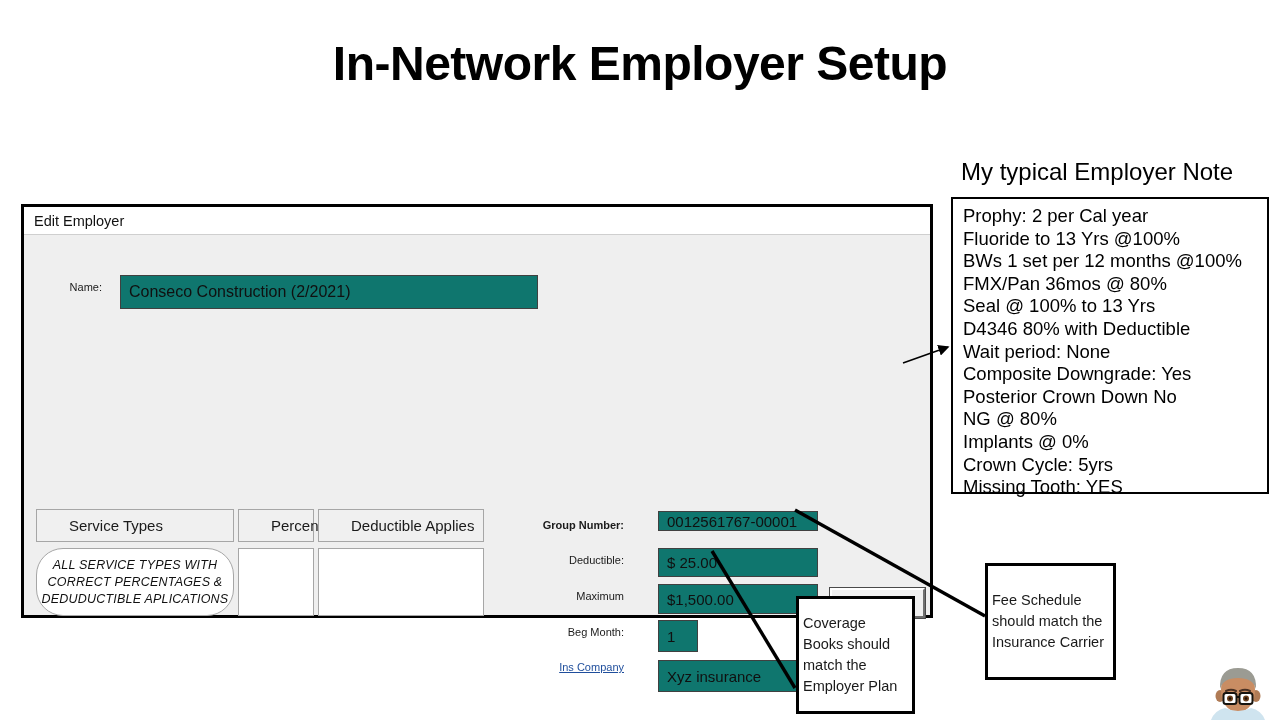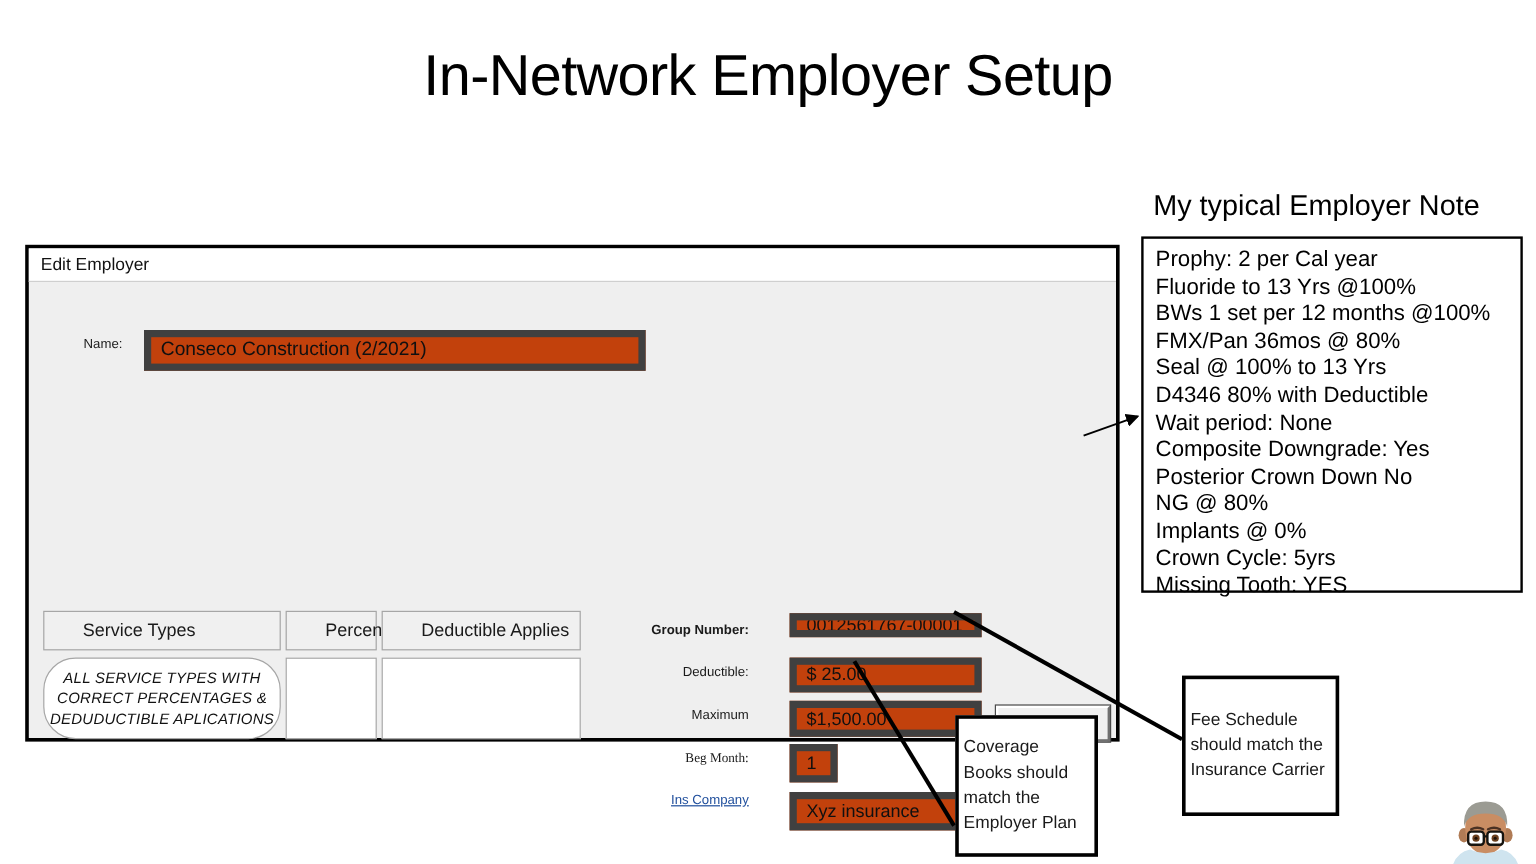--- a/index.html
+++ b/index.html
@@ -17,21 +17,21 @@
   }
 
   
   #slide-title {
     position: absolute;
     left: 0;
     top: 36px;
     width: 1280px;
     text-align: center;
     font-size: 48px;
-    font-weight: normal;
+    font-weight: bold;
     letter-spacing: -0.5px;
     color: #000000;
     white-space: nowrap;
   }
 
   
   #employer-dialog {
     position: absolute;
     left: 21px;
     top: 204px;
@@ -56,22 +56,22 @@
   }
   #dialog-body {
     position: relative;
     width: 100%;
     height: calc(100% - 28px);
   }
 
   
   .winput {
     position: absolute;
-    background: #c2410c;
-    border: 6px solid #404040;
+    background: #0f766e;
+    border: 1px solid #404040;
     box-sizing: border-box;
     display: flex;
     align-items: center;
     font-size: 15px;
     color: #101010;
     padding-left: 8px;
     white-space: nowrap;
     overflow: hidden;
   }
   .flabel {
@@ -90,21 +90,21 @@
   #name-label { left: 22px; top: 46px; width: 56px; }
   #name-input { left: 96px; top: 40px; width: 418px; height: 34px; font-size: 16px; }
 
   
   #group-number-label   { left: 420px; top: 284px; width: 180px; font-weight: bold; }
   #group-number-input   { left: 634px; top: 276px; width: 160px; height: 20px; }
   #deductible-label     { left: 420px; top: 319px; width: 180px; }
   #deductible-input     { left: 634px; top: 313px; width: 160px; height: 29px; }
   #maximum-label        { left: 420px; top: 355px; width: 180px; }
   #maximum-input        { left: 634px; top: 349px; width: 160px; height: 30px; }
-  #beg-month-label      { left: 420px; top: 391px; width: 180px; font-family: Liberation Serif, serif; }
+  #beg-month-label      { left: 420px; top: 391px; width: 180px; }
   #beg-month-input      { left: 634px; top: 385px; width: 40px; height: 32px; }
   #ins-company-label    { left: 420px; top: 426px; width: 180px; }
   #ins-company-input    { left: 634px; top: 425px; width: 160px; height: 32px; }
 
   
   #notes-button {
     position: absolute;
     left: 806px;
     top: 353px;
     width: 95px;

